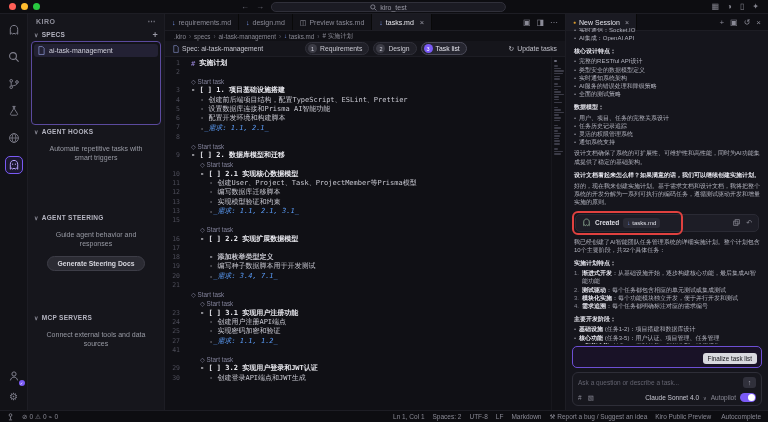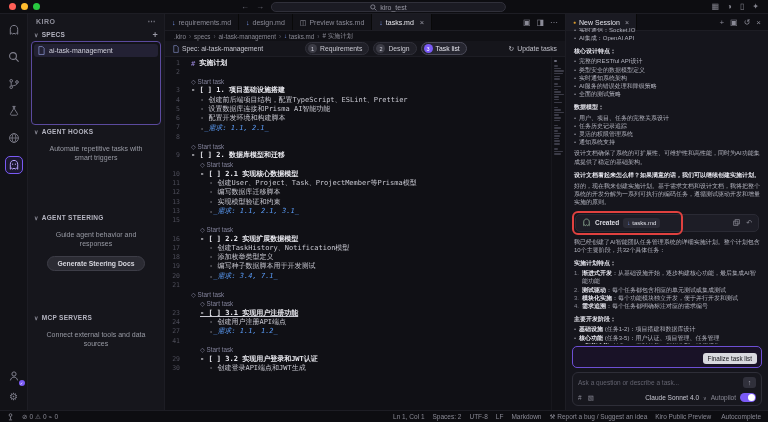--- a/index.html
+++ b/index.html
@@ -438,27 +438,24 @@
               </span>
             </div>
             <div class="ed-row">
               <span class="gutter">16</span>
               <span class="ed-body" style="padding-left: 13px;">
                 <span class="k-task">- [ ] 2.2 实现扩展数据模型</span>
               </span>
             </div>
             <div class="ed-row">
               <span class="gutter">17</span>
-              <span class="ed-body" style="padding-left: 22px;">
-                <span class="k-sub">- 创建TaskHistory、Notification模型</span>
-              </span>
             </div>
             <div class="ed-row">
               <span class="gutter">18</span>
-              <span class="ed-body" style="padding-left: 22px;">
+              <span class="ed-body" style="padding-left: 22px; font-weight: bold;">
                 <span class="k-sub">- 添加枚举类型定义</span>
               </span>
             </div>
             <div class="ed-row">
               <span class="gutter">19</span>
               <span class="ed-body" style="padding-left: 22px;">
                 <span class="k-sub">- 编写种子数据脚本用于开发测试</span>
               </span>
             </div>
             <div class="ed-row">
@@ -479,28 +476,34 @@
               </span>
             </div>
             <div class="ed-row">
               <span class="gutter"></span>
               <span class="ed-body" style="padding-left: 13px;">
                 <span class="k-lens">◇ Start task</span>
               </span>
             </div>
             <div class="ed-row">
               <span class="gutter">23</span>
-              <span class="ed-body" style="padding-left: 13px; text-decoration: underline;">
+              <span class="ed-body" style="padding-left: 13px;">
                 <span class="k-task">- [ ] 3.1 实现用户注册功能</span>
               </span>
             </div>
             <div class="ed-row">
               <span class="gutter">24</span>
               <span class="ed-body" style="padding-left: 22px;">
                 <span class="k-sub">- 创建用户注册API端点</span>
+              </span>
+            </div>
+            <div class="ed-row">
+              <span class="gutter">25</span>
+              <span class="ed-body" style="padding-left: 22px;">
+                <span class="k-sub">- 实现密码加密和验证</span>
               </span>
             </div>
             <div class="ed-row">
               <span class="gutter">27</span>
               <span class="ed-body" style="padding-left: 22px;">
                 <span class="k-sub">- </span>
                 <span class="k-req">_需求: 1.1, 1.2_</span>
               </span>
             </div>
             <div class="ed-row">

